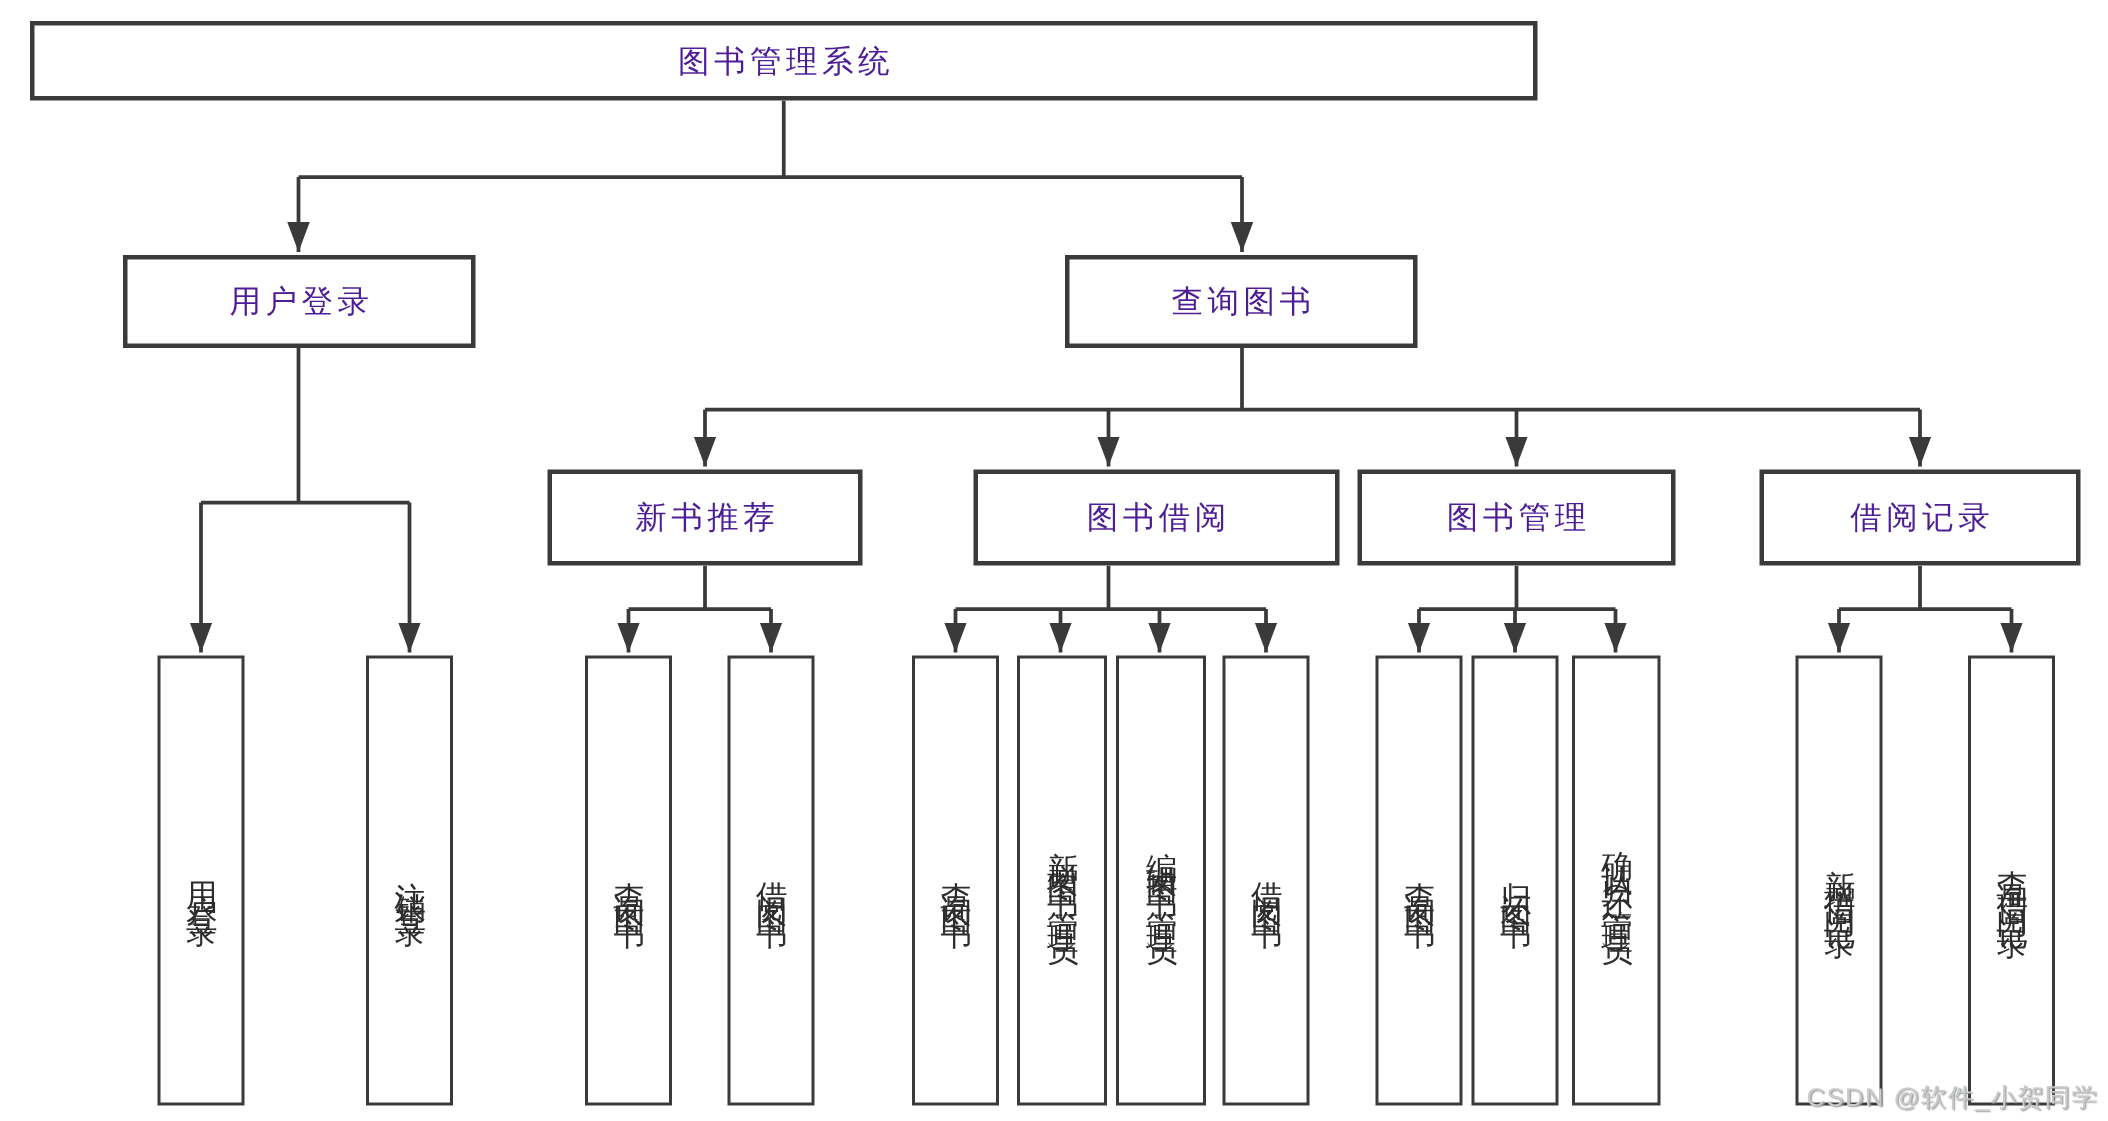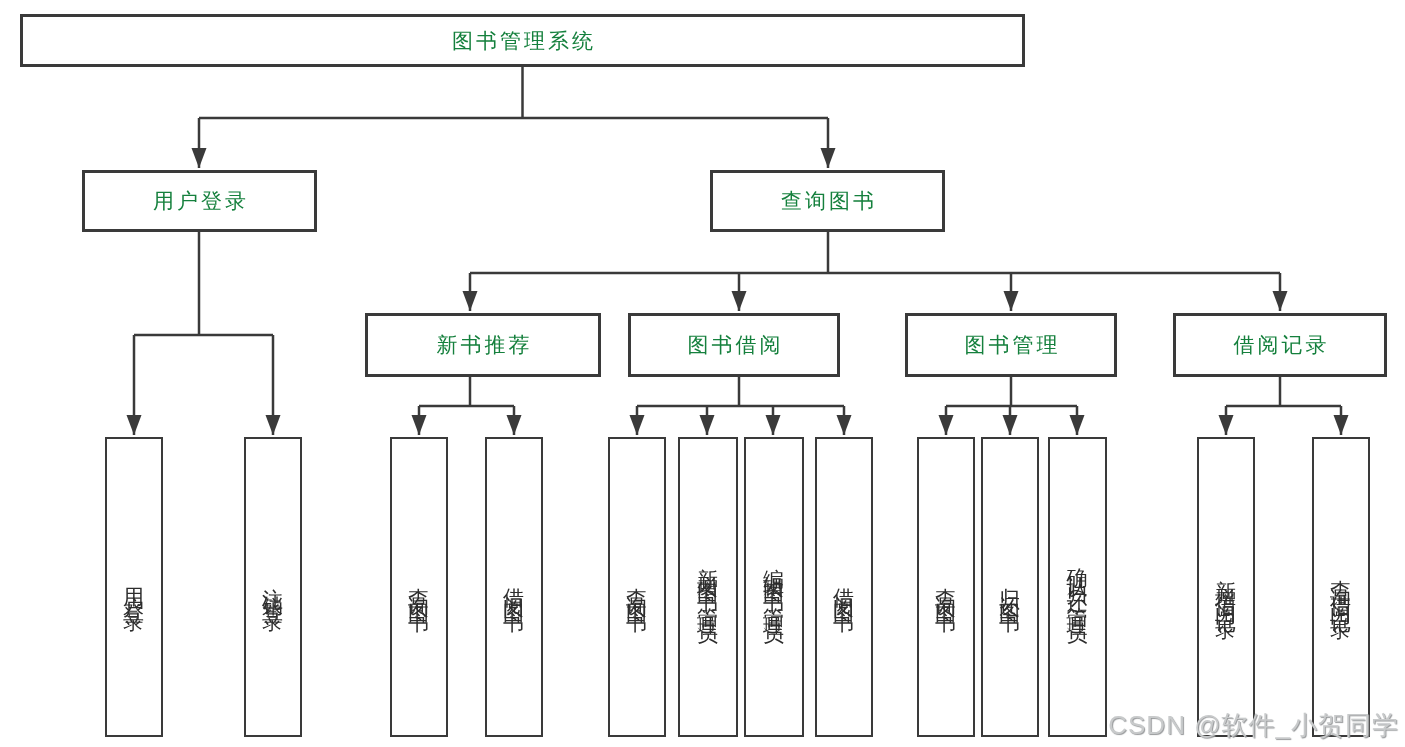--- a/index.html
+++ b/index.html
@@ -25,21 +25,21 @@
   .node {
     position: absolute;
     box-sizing: border-box;
     background: #ffffff;
     border: 3px solid #3a3a3a;
     display: flex;
     align-items: center;
     justify-content: center;
   }
   .hlabel {
-    color: #15803d;
+    color: #4c1d95;
     font-size: 21px;
     letter-spacing: 3px;
     white-space: nowrap;
     text-indent: 3px;
   }
   .leaf {
     top: 437px;
     width: 58px;
     height: 300px;
     border-width: 2.5px;
@@ -53,21 +53,21 @@
     line-height: 1;
     white-space: nowrap;
   }
   .lvl-root { left: 20px; top: 14px; width: 1005px; height: 53px; }
   .lvl2 { top: 170px; width: 235px; height: 62px; }
   .lvl3 { top: 313px; height: 64px; }
   #watermark {
     position: absolute;
     right: 6px;
     bottom: 4px;
-    font-size: 26px;
+    font-size: 17px;
     color: #c8cacb;
     text-shadow: 1px 1px 1px #96989a;
     letter-spacing: 1px;
   }
 </style>
 </head>
 <body>
 
 <div id="canvas">
 
@@ -125,24 +125,24 @@
     <span class="hlabel">图书管理系统</span>
   </div>
 
   <div class="node lvl2" style="left:82px">
     <span class="hlabel">用户登录</span>
   </div>
   <div class="node lvl2" style="left:710px">
     <span class="hlabel">查询图书</span>
   </div>
 
-  <div class="node lvl3" style="left:365px;width:236px">
+  <div class="node lvl3" style="left:365px;width:210px">
     <span class="hlabel">新书推荐</span>
   </div>
-  <div class="node lvl3" style="left:628px;width:212px">
+  <div class="node lvl3" style="left:649px;width:244px">
     <span class="hlabel">图书借阅</span>
   </div>
   <div class="node lvl3" style="left:905px;width:212px">
     <span class="hlabel">图书管理</span>
   </div>
   <div class="node lvl3" style="left:1173px;width:214px">
     <span class="hlabel">借阅记录</span>
   </div>
 
   <div class="node leaf" style="left:105px">

